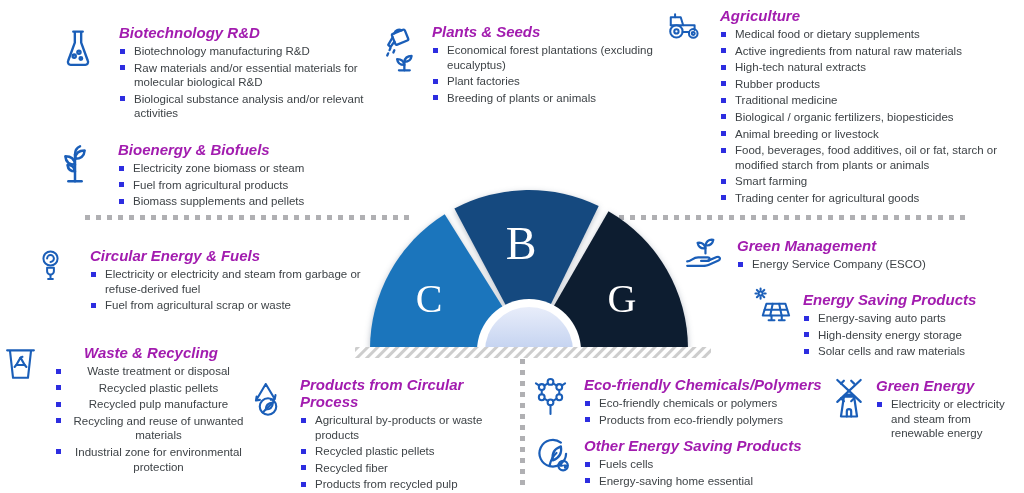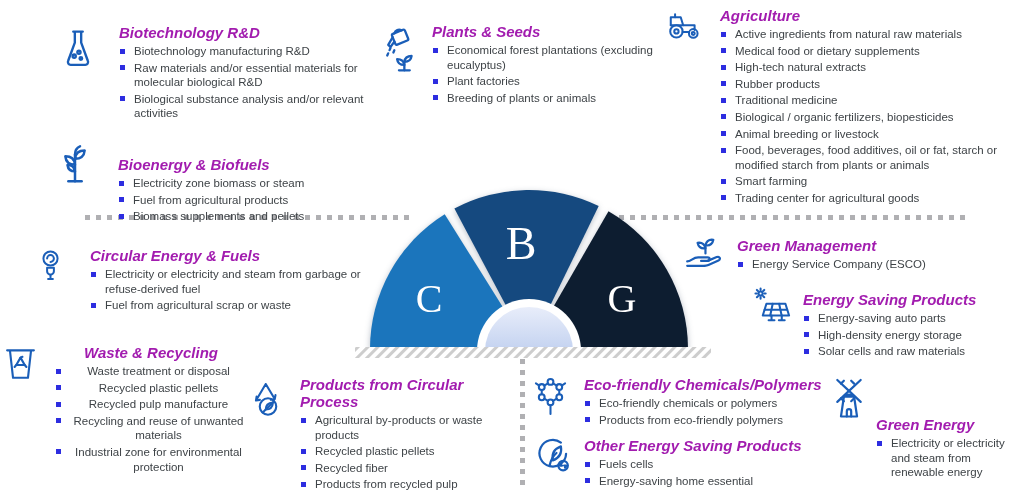--- a/index.html
+++ b/index.html
@@ -15,31 +15,31 @@
     margin:0 0 3px 0;font-size:15px;font-weight:bold;font-style:italic;
     color:#a21caf;letter-spacing:0;
   }
   .sec-items{list-style:none;margin:0;padding:0;font-size:11.5px;line-height:1.27;color:#3e4347;}
   .sec-items li{position:relative;padding-left:15px;margin:0 0 2px 0;}
   .sec-items li::before{
     content:"";position:absolute;left:1px;top:4.5px;width:5px;height:5px;background:#2d2de0;
   }
   
   .sec0{left:65px;top:24px;}  .sec0 .sec-icon{left:0;top:6px;}   .sec0 .sec-text{left:54px;top:0;width:252px;}
-  .sec1{left:60px;top:140px;} .sec1 .sec-icon{left:0;top:2px;}   .sec1 .sec-text{left:58px;top:1px;width:252px;margin-top:15px;}
+  .sec1{left:60px;top:140px;} .sec1 .sec-icon{left:0;top:2px;}   .sec1 .sec-text{left:58px;top:1px;width:252px;}
   .sec2{left:42px;top:247px;} .sec2 .sec-icon{left:0;top:1px;}   .sec2 .sec-text{left:48px;top:0;width:280px;}
   .sec3{left:5px;top:344px;}  .sec3 .sec-icon{left:0;top:2px;}   .sec3 .sec-text{left:50px;top:0;width:192px;text-align:center;}
   .sec4{left:250px;top:376px;}.sec4 .sec-icon{left:0;top:4px;}   .sec4 .sec-text{left:50px;top:0;width:206px;}
   .sec5{left:382px;top:23px;} .sec5 .sec-icon{left:0;top:4px;}   .sec5 .sec-text{left:50px;top:0;width:224px;}
   .sec6{left:667px;top:7px;}  .sec6 .sec-icon{left:0;top:5px;}   .sec6 .sec-text{left:53px;top:0;width:300px;}
   .sec7{left:685px;top:234px;}.sec7 .sec-icon{left:0;top:0;}     .sec7 .sec-text{left:52px;top:3px;width:262px;}
   .sec8{left:754px;top:287px;}.sec8 .sec-icon{left:0;top:0;}     .sec8 .sec-text{left:49px;top:4px;width:206px;}
   .sec9{left:533px;top:376px;}.sec9 .sec-icon{left:0;top:0;}     .sec9 .sec-text{left:51px;top:0;width:258px;}
   .sec10{left:537px;top:436px;}.sec10 .sec-icon{left:0;top:0;}   .sec10 .sec-text{left:47px;top:1px;width:258px;}
-  .sec11{left:830px;top:377px;}.sec11 .sec-icon{left:0;top:0;}   .sec11 .sec-text{left:46px;top:0;width:142px;margin-top:39px;}
+  .sec11{left:830px;top:377px;}.sec11 .sec-icon{left:0;top:0;}   .sec11 .sec-text{left:46px;top:0;width:142px;}
   
   .dots-h{position:absolute;height:5px;background:repeating-linear-gradient(90deg,#b0b0b3 0 5px,transparent 5px 11px);}
   .dots-left{left:85px;top:215px;width:324px;}
   .dots-right{left:608px;top:215px;width:360px;}
   .dots-vert{position:absolute;left:520px;top:359px;width:5px;height:132px;
     background:repeating-linear-gradient(180deg,#b0b0b3 0 5px,transparent 5px 11px);}
   
   .gauge-svg{position:absolute;left:0;top:0;pointer-events:none;}
   .wedges{filter:drop-shadow(0 2px 3px rgba(20,40,70,.30));}
   .gauge-letter{font-family:"Liberation Serif","DejaVu Serif",serif;fill:#ffffff;}
@@ -205,22 +205,22 @@
         <circle cx="7" cy="14" r="1.6"></circle>
       <circle cx="19.5" cy="15.5" r="3.2"></circle>
         <circle cx="19.5" cy="15.5" r="1.1"></circle>
       <path d="M2.8 9.5V3.5h7.4L12 9.5h8.5v3.4"></path>
       <path d="M6 3.5V1.2M12 9.5H2.8M11.5 14.5h4.8"></path>
     </svg>
   </span>
   <div class="sec-text">
     <h3 class="sec-title">Agriculture</h3>
     <ul class="sec-items">
+        <li>Medical food or dietary supplements</li>
         <li>Active ingredients from natural raw materials</li>
-        <li>Medical food or dietary supplements</li>
         <li>High-tech natural extracts</li>
         <li>Rubber products</li>
         <li>Traditional medicine</li>
         <li>Biological / organic fertilizers, biopesticides</li>
         <li>Animal breeding or livestock</li>
         <li>Food, beverages, food additives, oil or fat, starch or modified starch from plants or animals</li>
         <li>Smart farming</li>
         <li>Trading center for agricultural goods</li>
       </ul>
   </div>

